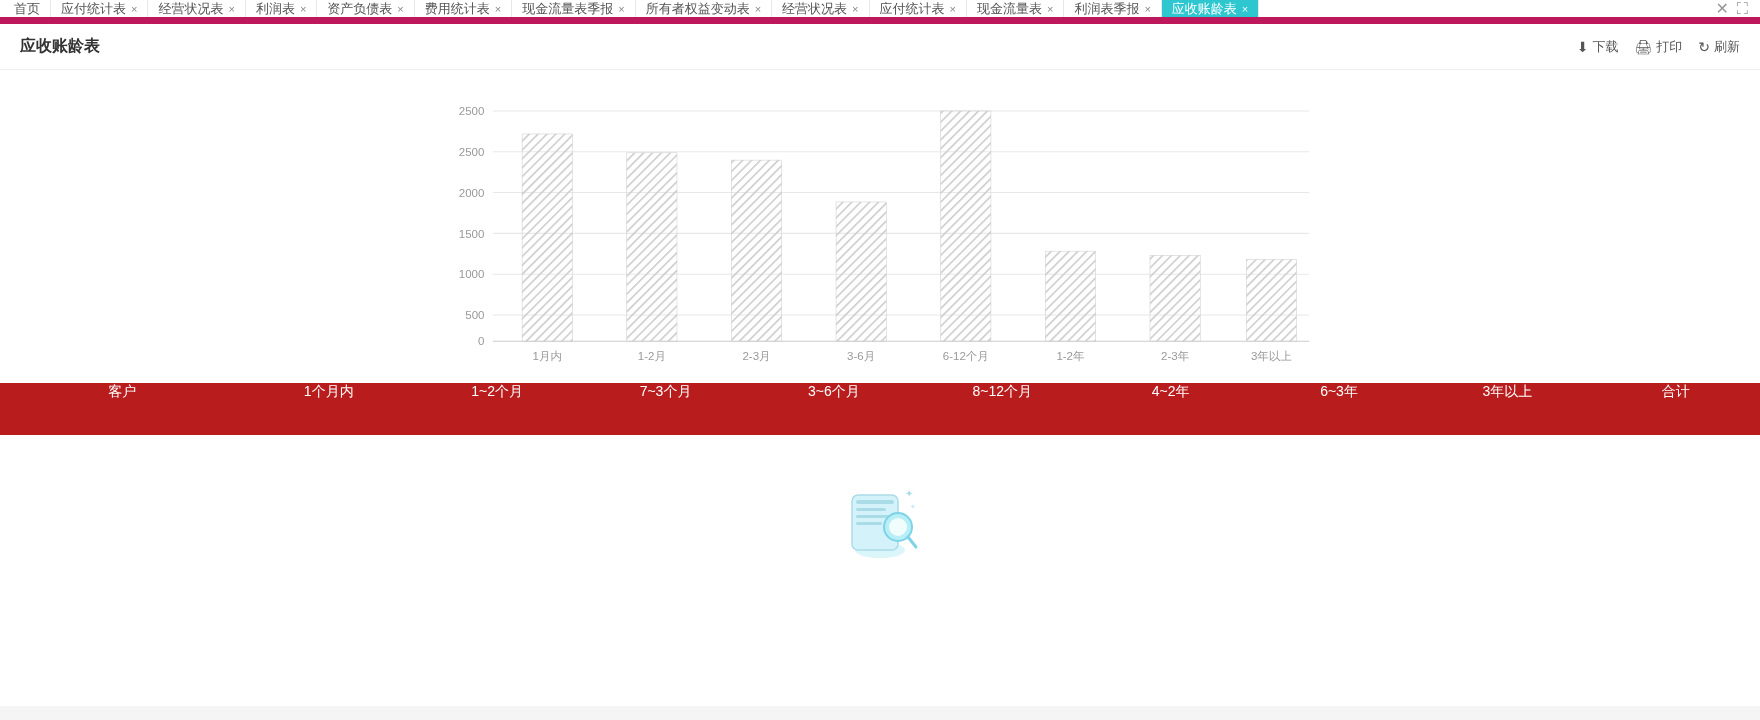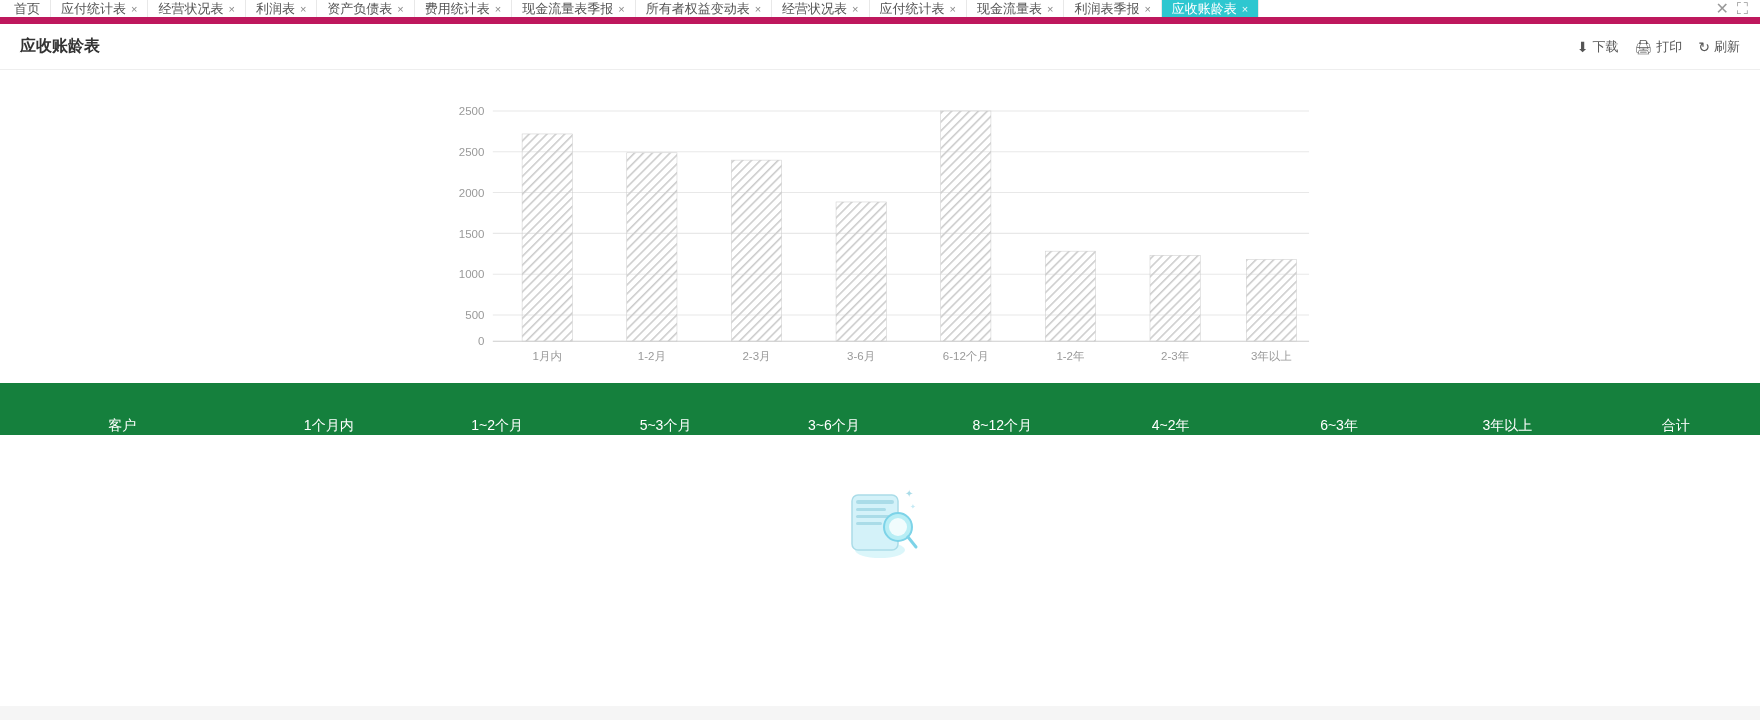--- a/index.html
+++ b/index.html
@@ -96,24 +96,24 @@
 
     
     .chart-area {
       padding: 20px 30px 10px 30px;
       background: #fff;
     }
 
     
     .table-header {
       display: flex;
-      background: #15803d;
+      background: #b91c1c;
       color: #fff;
       height: 52px;
-      align-items: flex-end;
+      align-items: flex-start;
     }
     .table-header-cell {
       flex: 1;
       text-align: center;
       font-size: 14px;
       font-weight: 500;
       padding: 0 8px;
     }
     .table-header-cell:first-child {
       flex: 1.5;
@@ -262,21 +262,21 @@
 
       <rect x="780" y="162" width="48" height="78" fill="url(#hatch)" stroke="#ccc" stroke-width="0.5"></rect>
       <text x="804" y="258" text-anchor="middle" font-size="11" fill="#999">3年以上</text>
     </svg>
   </div>
 
   <div class="table-header">
     <div class="table-header-cell">客户</div>
     <div class="table-header-cell">1个月内</div>
     <div class="table-header-cell">1~2个月</div>
-    <div class="table-header-cell">5~3个月</div>
+    <div class="table-header-cell">7~3个月</div>
     <div class="table-header-cell">3~6个月</div>
     <div class="table-header-cell">8~12个月</div>
     <div class="table-header-cell">4~2年</div>
     <div class="table-header-cell">6~3年</div>
     <div class="table-header-cell">3年以上</div>
     <div class="table-header-cell">合计</div>
   </div>
 
   <div class="empty-state">
     <svg class="empty-icon" viewBox="0 0 100 90" xmlns="http://www.w3.org/2000/svg">

